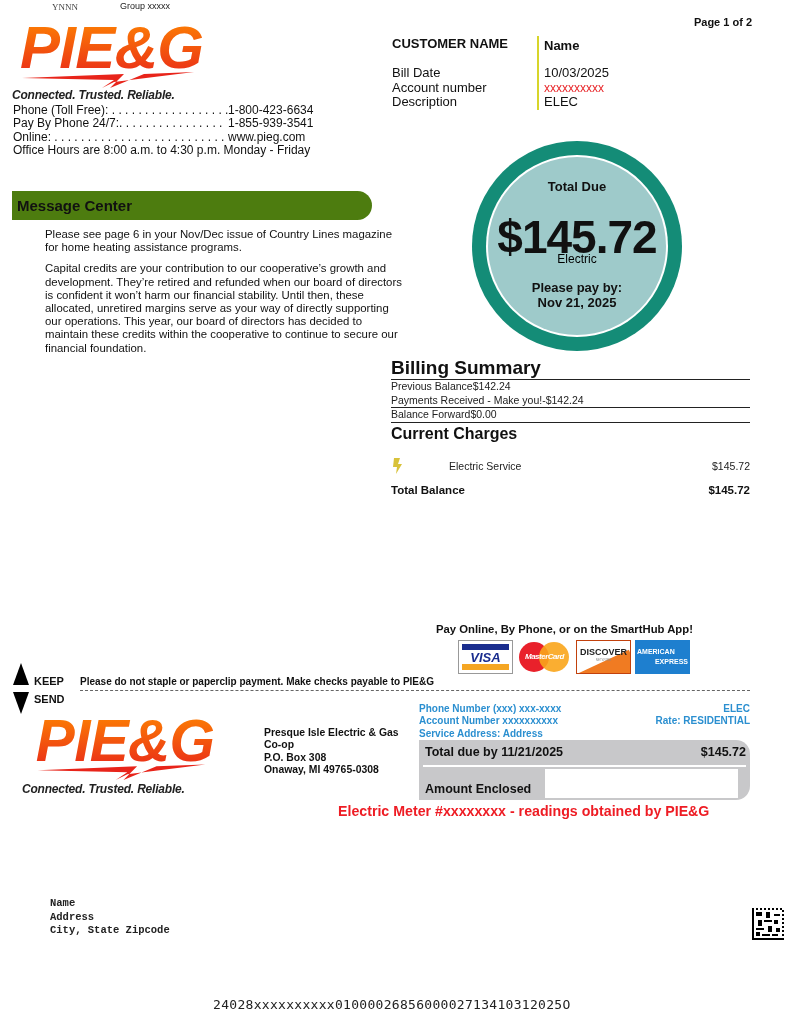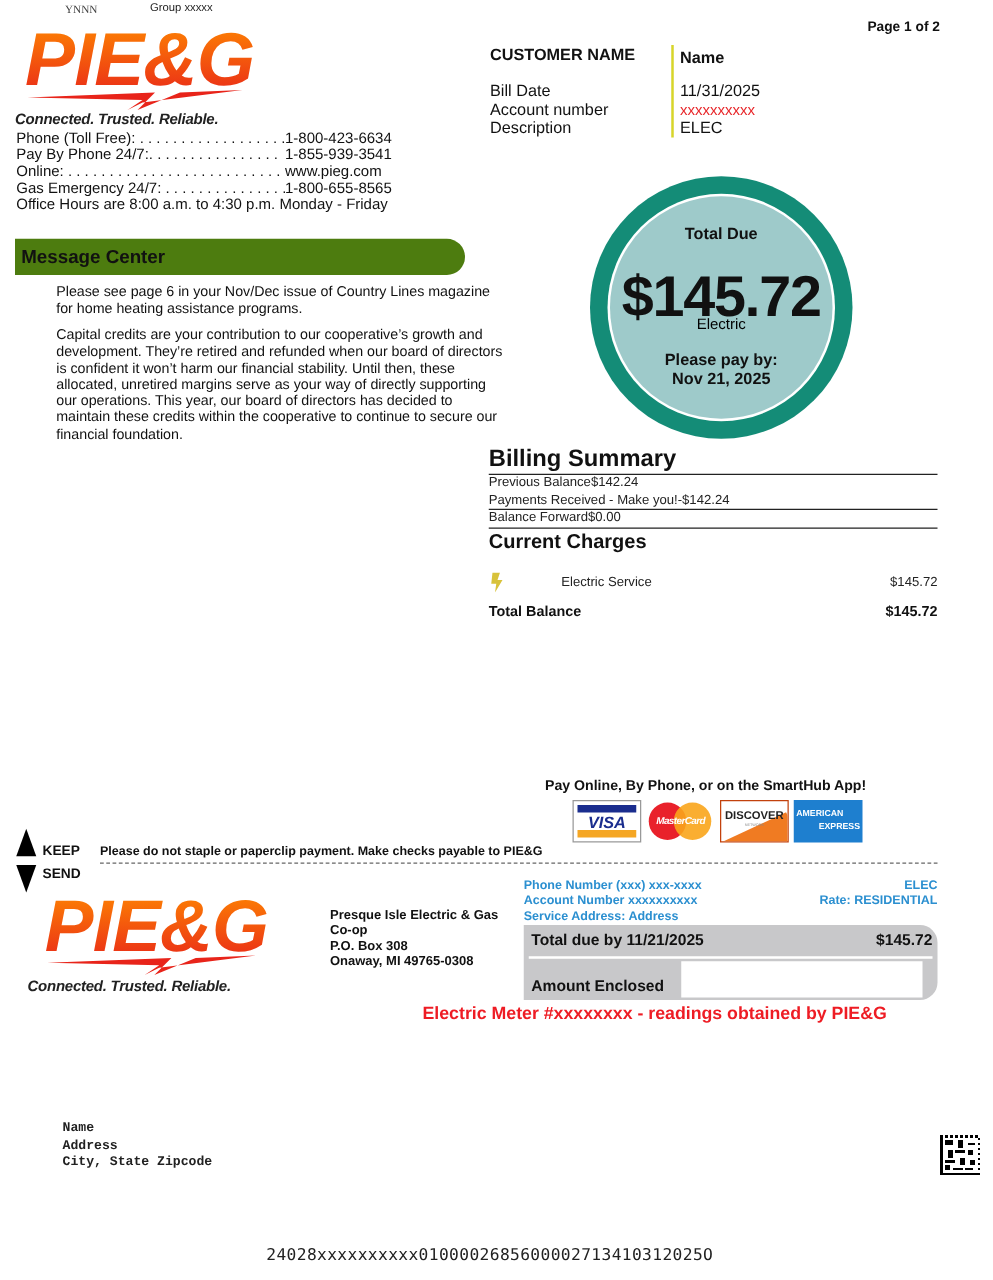--- a/index.html
+++ b/index.html
@@ -123,40 +123,36 @@
       <span class="val">1-800-423-6634</span>
     </div>
   <div class="row">
       <span class="lbl">Pay By Phone 24/7:. . . . . . . . . . . . . . . .</span>
       <span class="val">1-855-939-3541</span>
     </div>
   <div class="row">
       <span class="lbl">Online:  . . . . . . . . . . . . . . . . . . . . . . . . . .</span>
       <span class="val">www.pieg.com</span>
     </div>
-  <div class="row">
-      <span class="lbl">Gas Emergency 24/7: . . . . . . . . . . . . . . .</span>
-      <span class="val">1-800-655-8565</span>
-    </div>
   <div>Office Hours are 8:00 a.m. to 4:30 p.m. Monday - Friday</div>
 </div>
 
 <div class="abs page-num">Page 1 of 2</div>
 
 <div class="abs cust">
   <div class="cust-label">CUSTOMER NAME</div>
   <div class="cust-bar"></div>
   <div class="cust-name">Name</div>
   <div class="cust-rows">
     <div>Bill Date</div>
     <div>Account number</div>
     <div>Description</div>
   </div>
   <div class="cust-vals">
-    <div>11/31/2025</div>
+    <div>10/03/2025</div>
     <div class="red-x">xxxxxxxxxx</div>
     <div>ELEC</div>
   </div>
 </div>
 
 <div class="abs msg-head">Message Center</div>
 <div class="abs msg-body">
   <p>Please see page 6 in your Nov/Dec issue of Country Lines magazine for home heating assistance programs.</p>
   <p>Capital credits are your contribution to our cooperative’s growth and development. They’re retired and refunded when our board of directors is confident it won’t harm our financial stability. Until then, these allocated, unretired margins serve as your way of directly supporting our operations. This year, our board of directors has decided to maintain these credits within the cooperative to continue to secure our financial foundation.</p>
 </div>

